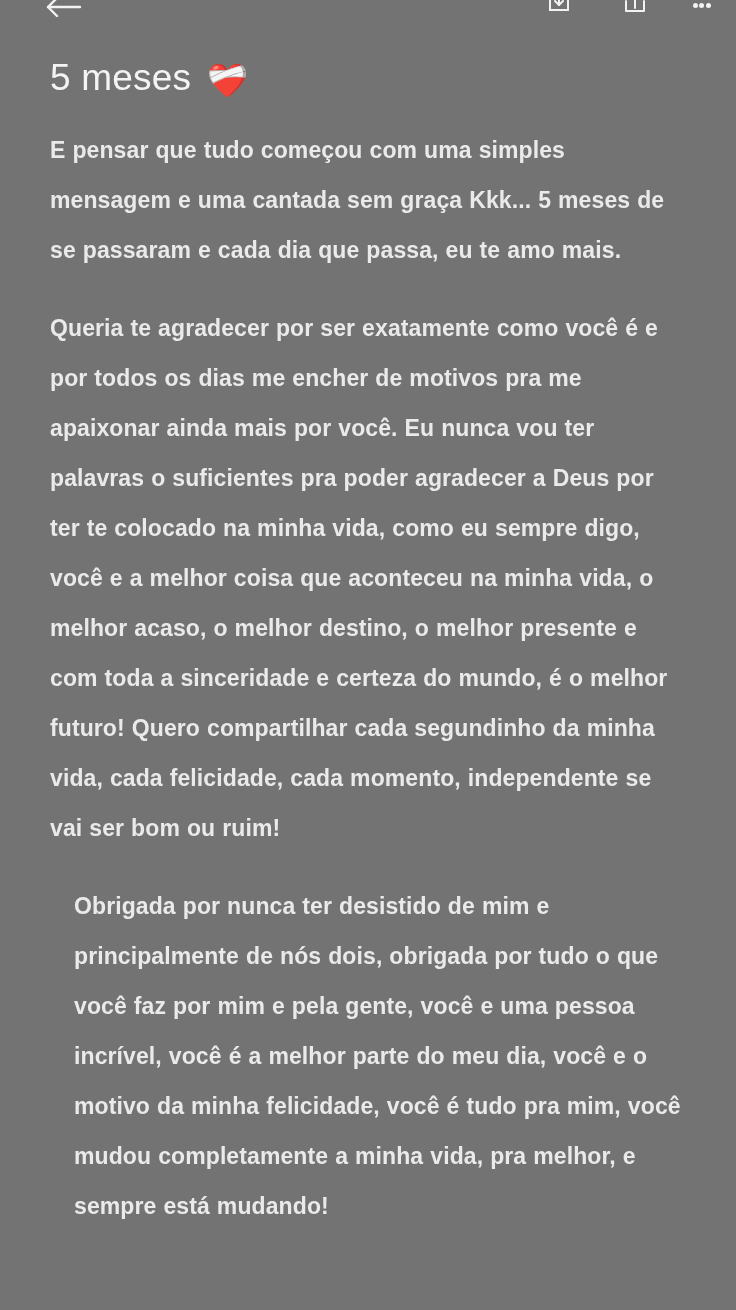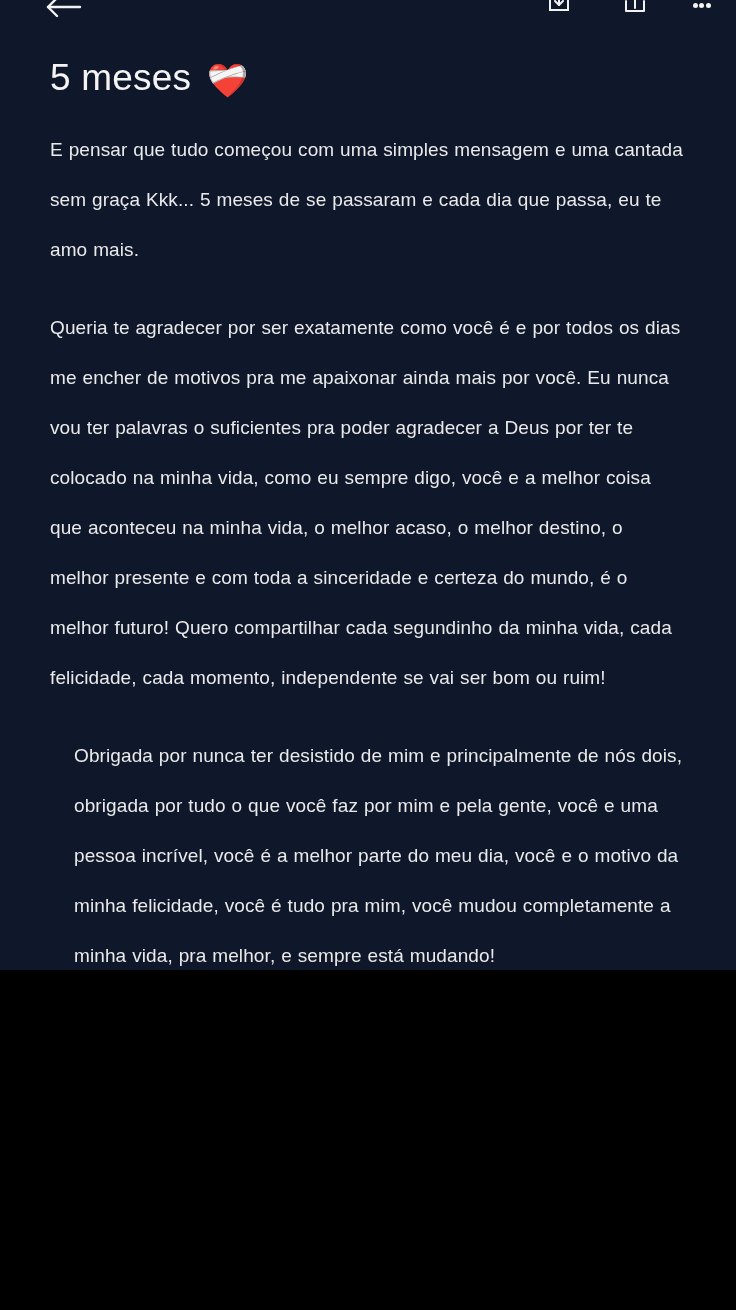--- a/index.html
+++ b/index.html
@@ -12,22 +12,22 @@
     height: 1310px;
     overflow: hidden;
     font-family: "Liberation Sans", sans-serif;
     color: #e8e8e8;
     -webkit-font-smoothing: antialiased;
   }
 
   .screen {
     position: relative;
     width: 736px;
-    height: 970px;
-    background: #0f172a;
+    height: 1310px;
+    background: #737373;
     box-sizing: border-box;
   }
 
   
   .appbar {
     position: relative;
     height: 34px;
     display: flex;
     align-items: center;
     padding: 0 24px 0 44px;
@@ -76,24 +76,24 @@
     line-height: 1.1;
   }
   .heart {
     font-size: 33px;
     line-height: 1;
     position: relative;
     top: 2px;
   }
 
   .para {
-    font-size: 19px;
+    font-size: 23px;
     line-height: 50px;
     color: #eaeaea;
-    font-weight: 400;
+    font-weight: 700;
     margin: 0 0 28px 0;
     letter-spacing: 0.1px;
     word-spacing: 0.5px;
   }
   .para:last-child { margin-bottom: 0; margin-left: 24px; }
 </style>
 </head>
 <body>
 
 <div class="screen">

